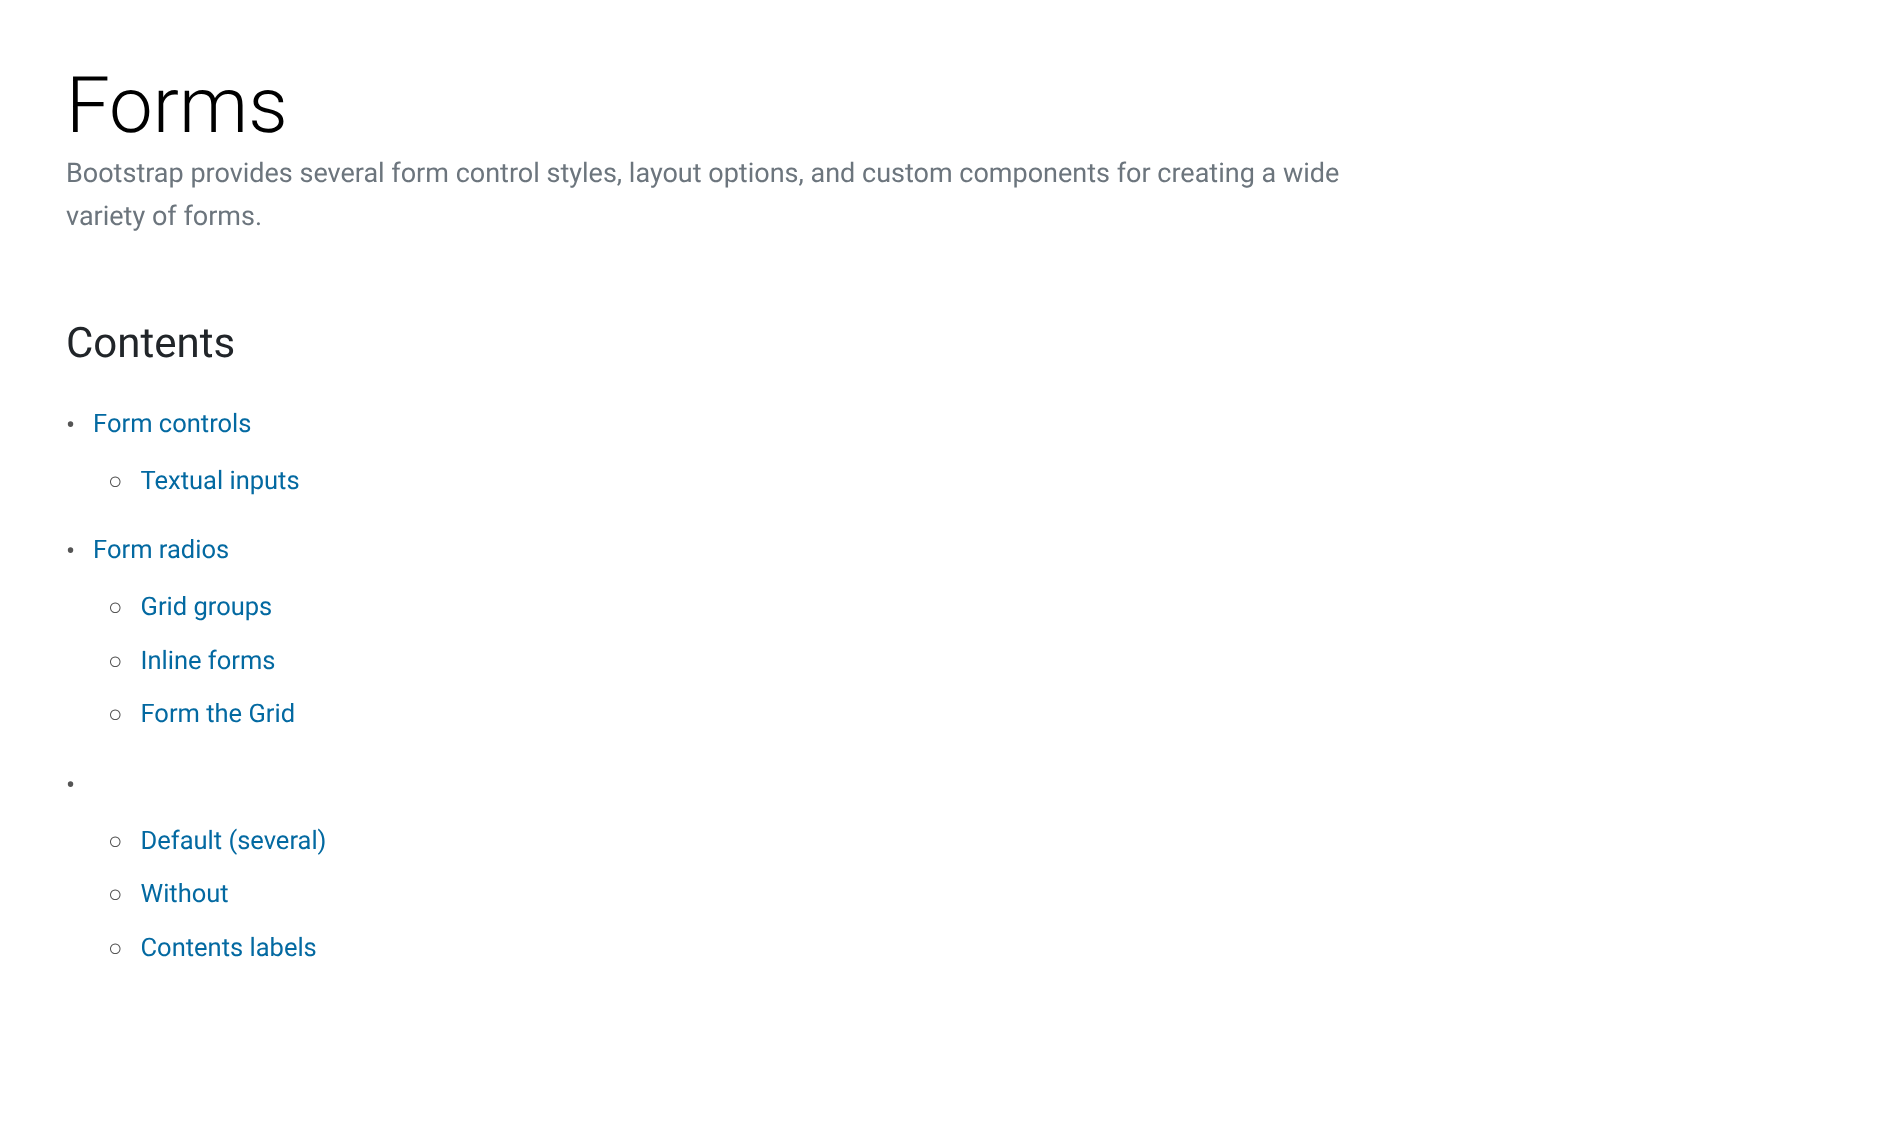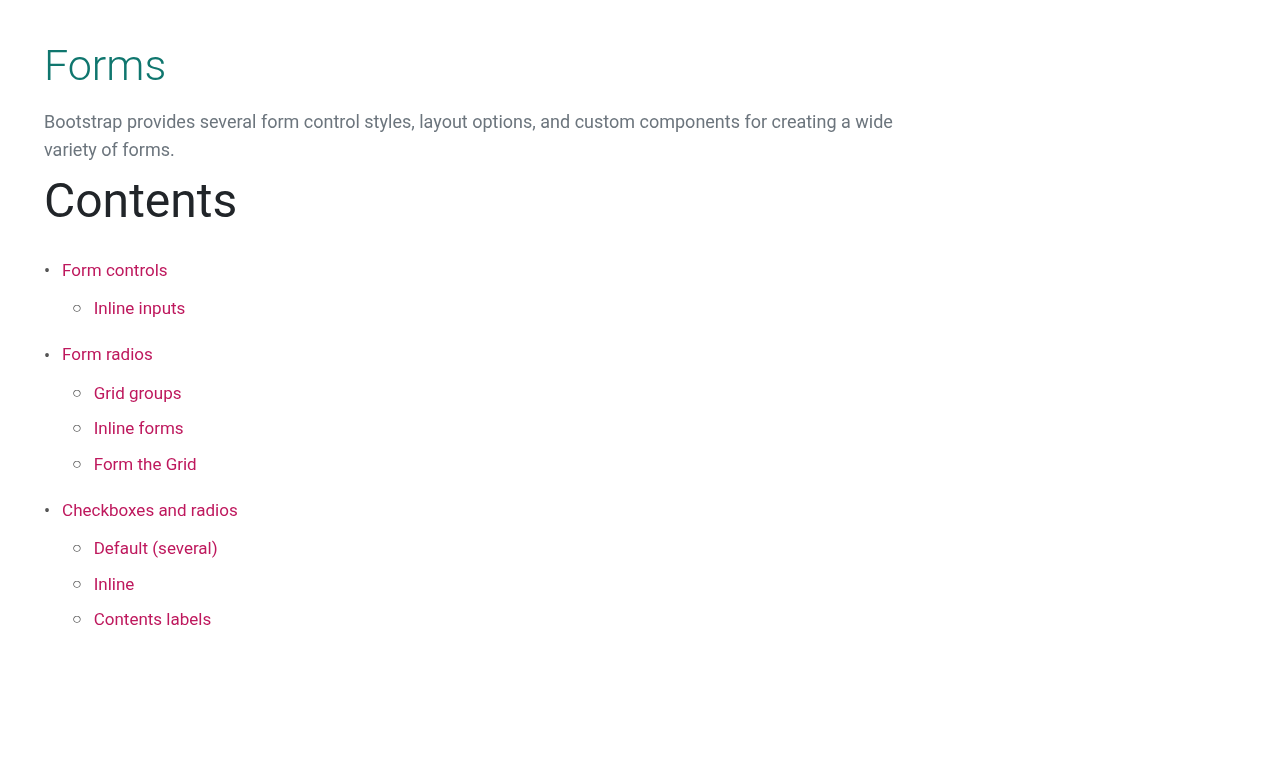--- a/index.html
+++ b/index.html
@@ -11,36 +11,37 @@
     body {
       font-family: -apple-system, BlinkMacSystemFont, "Segoe UI", Roboto, "Helvetica Neue", Arial, sans-serif;
       background-color: #ffffff;
       color: #333333;
       padding: 40px 44px;
       font-size: 16px;
       line-height: 1.5;
     }
 
     .page-title {
-      font-size: 43px;
+      font-size: 52px;
       font-weight: 300;
-      color: #0f766e;
-      margin-bottom: 16px;
+      color: #000000;
+      margin-bottom: 0;
       line-height: 1.2;
     }
 
     .page-description {
       font-size: 18px;
       color: #6c757d;
       max-width: 900px;
       line-height: 1.6;
+      margin-bottom: 48px;
     }
 
     .contents-title {
-      font-size: 48px;
+      font-size: 28px;
       font-weight: 400;
       color: #212529;
       margin-bottom: 20px;
     }
 
     .contents-list {
       list-style: none;
       padding: 0;
     }
 
@@ -74,21 +75,21 @@
     }
 
     .sub-list > li {
       display: flex;
       align-items: flex-start;
       margin-bottom: 10px;
       font-size: 17px;
     }
 
     .link {
-      color: #be185d;
+      color: #0369a1;
       text-decoration: none;
       cursor: pointer;
       text-align: right;
     }
 
     .top-level-item {
       flex-direction: column;
     }
 
     .top-level-row {
@@ -113,21 +114,21 @@
 <ul class="contents-list" id="contents-list">
 <li class="top-level-item">
       <div class="top-level-row">
         <span class="bullet-filled">•</span>
         <a class="link" href="#">Form controls</a>
       </div>
       <div class="sub-list-container">
         <ul class="sub-list">
           <li>
             <span class="bullet-open">○</span>
-            <a class="link" href="#">Inline inputs</a>
+            <a class="link" href="#">Textual inputs</a>
           </li>
         </ul>
       </div>
     </li>
     <li class="top-level-item">
       <div class="top-level-row">
         <span class="bullet-filled">•</span>
         <a class="link" href="#">Form radios</a>
       </div>
       <div class="sub-list-container">
@@ -143,31 +144,30 @@
           <li>
             <span class="bullet-open">○</span>
             <a class="link" href="#">Form the Grid</a>
           </li>
         </ul>
       </div>
     </li>
     <li class="top-level-item">
       <div class="top-level-row">
         <span class="bullet-filled">•</span>
-        <a class="link" href="#">Checkboxes and radios</a>
       </div>
       <div class="sub-list-container">
         <ul class="sub-list">
           <li>
             <span class="bullet-open">○</span>
             <a class="link" href="#">Default (several)</a>
           </li>
           <li>
             <span class="bullet-open">○</span>
-            <a class="link" href="#">Inline</a>
+            <a class="link" href="#">Without</a>
           </li>
           <li>
             <span class="bullet-open">○</span>
             <a class="link" href="#">Contents labels</a>
           </li>
         </ul>
       </div>
     </li>
   </ul>
 

